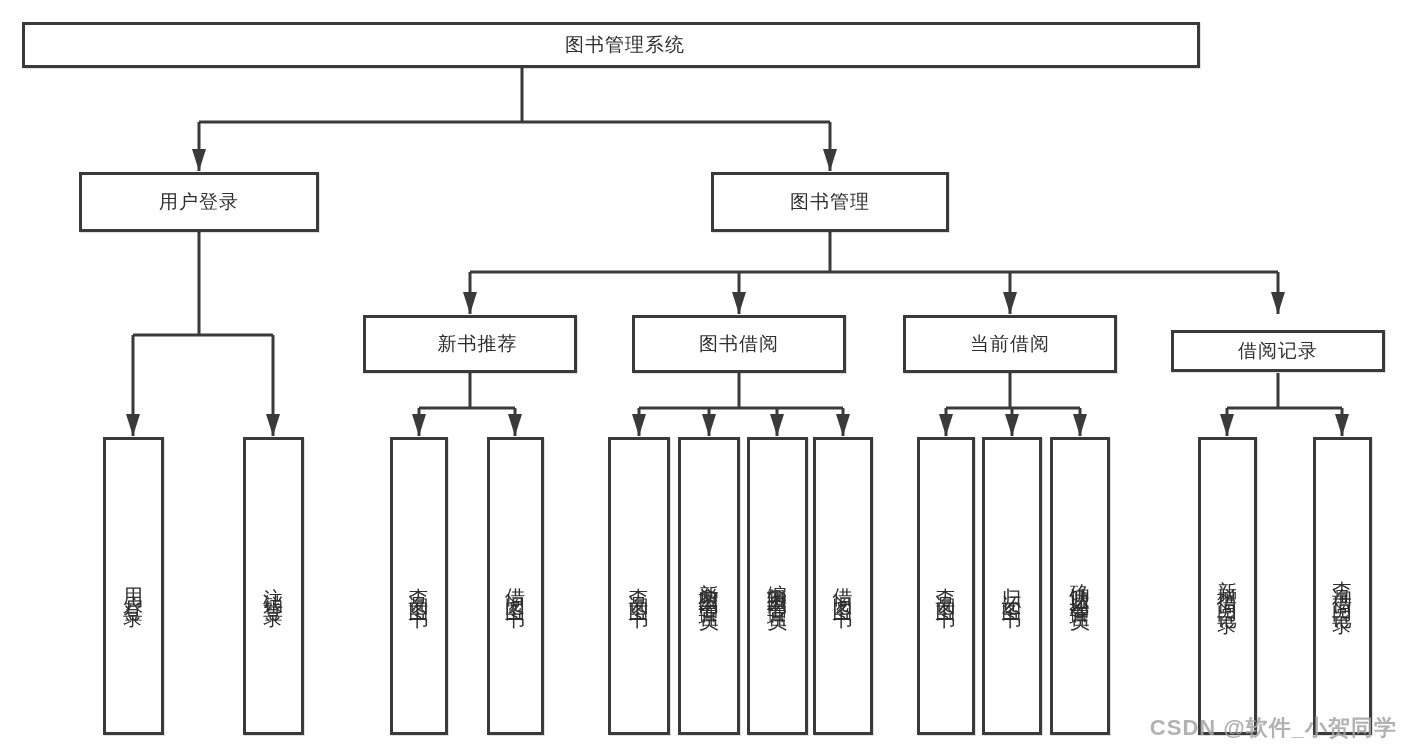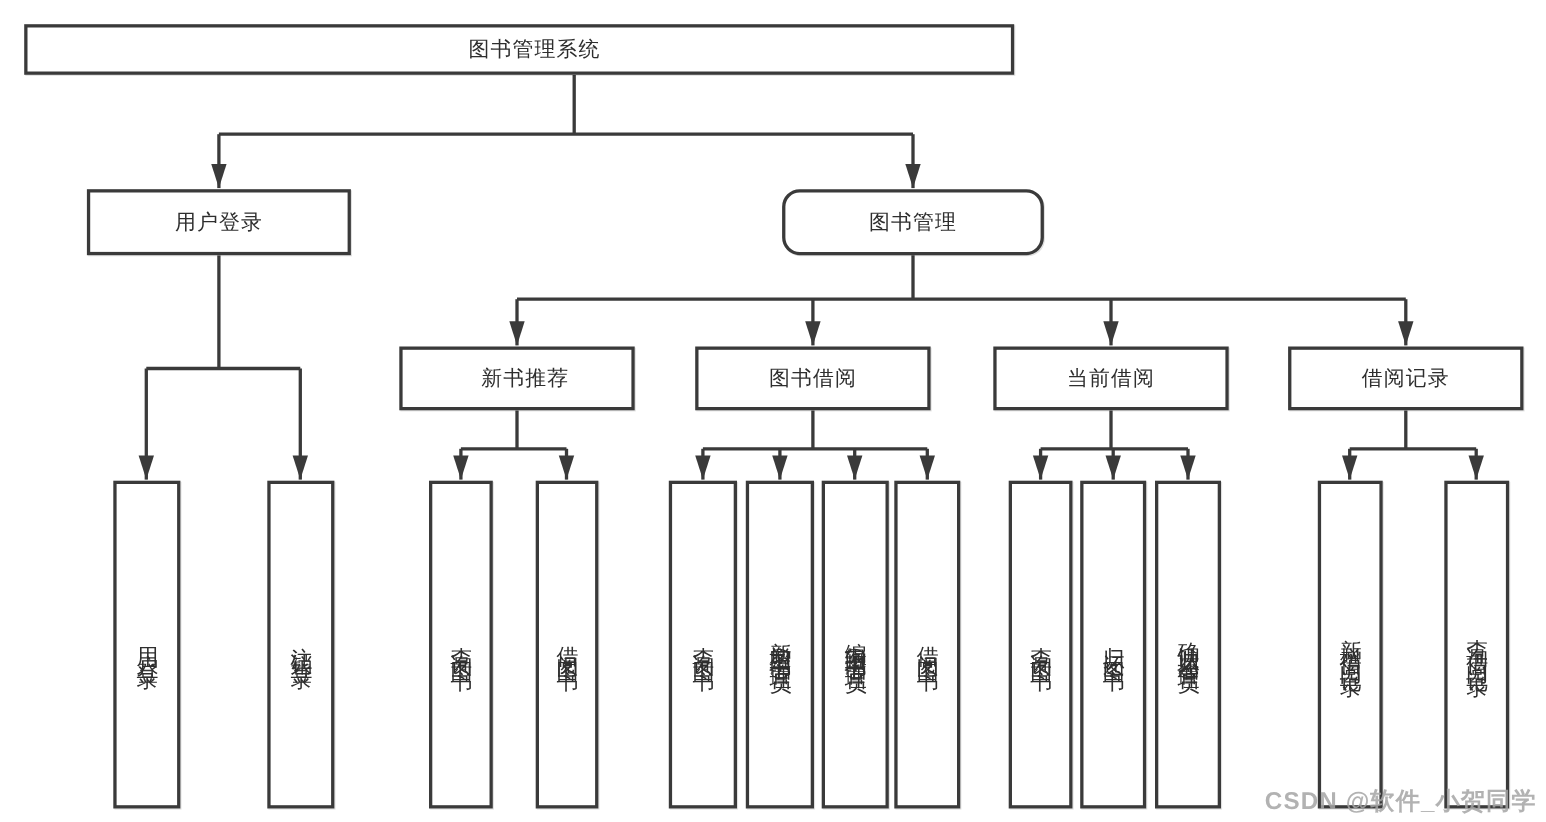--- a/index.html
+++ b/index.html
@@ -98,41 +98,41 @@
       <line x1="946" y1="408" x2="946" y2="436" marker-end="url(#ah)"></line>
       <line x1="1012" y1="408" x2="1012" y2="436" marker-end="url(#ah)"></line>
       <line x1="1080" y1="408" x2="1080" y2="436" marker-end="url(#ah)"></line>
 
       <path d="M1278 373 V408 M1227 408 H1342"></path>
       <line x1="1227" y1="408" x2="1227" y2="436" marker-end="url(#ah)"></line>
       <line x1="1342" y1="408" x2="1342" y2="436" marker-end="url(#ah)"></line>
     </g>
   </svg>
 
-  <div class="node" style="left:22px; top:22px; width:900px; height:46px;padding-left:28px;">
+  <div class="node" style="left:22px; top:22px; width:1178px; height:46px;padding-left:28px;">
     <span class="h-label">图书管理系统</span>
   </div>
 
   <div class="node" style="left:79px; top:172px; width:240px; height:60px;">
     <span class="h-label">用户登录</span>
   </div>
-  <div class="node" style="left:711px; top:172px; width:238px; height:60px;border-radius:16px;">
+  <div class="node" style="left:711px; top:172px; width:238px; height:60px;">
     <span class="h-label">图书管理</span>
   </div>
 
   <div class="node" style="left:363px; top:315px; width:214px; height:58px;padding-left:15px;">
     <span class="h-label">新书推荐</span>
   </div>
   <div class="node" style="left:632px; top:315px; width:214px; height:58px;">
     <span class="h-label">图书借阅</span>
   </div>
   <div class="node" style="left:903px; top:315px; width:214px; height:58px;">
     <span class="h-label">当前借阅</span>
   </div>
-  <div class="node" style="left:1171px; top:315px; width:214px; height:58px;justify-content:center;">
+  <div class="node" style="left:1171px; top:330px; width:214px; height:42px;justify-content:center;">
     <span class="h-label">借阅记录</span>
   </div>
 
   <div class="node" style="left:103px; top:437px; width:61px; height:298px;">
     <span class="v-label">用户登录</span>
   </div>
   <div class="node" style="left:243px; top:437px; width:61px; height:298px;">
     <span class="v-label">注销登录</span>
   </div>
 

